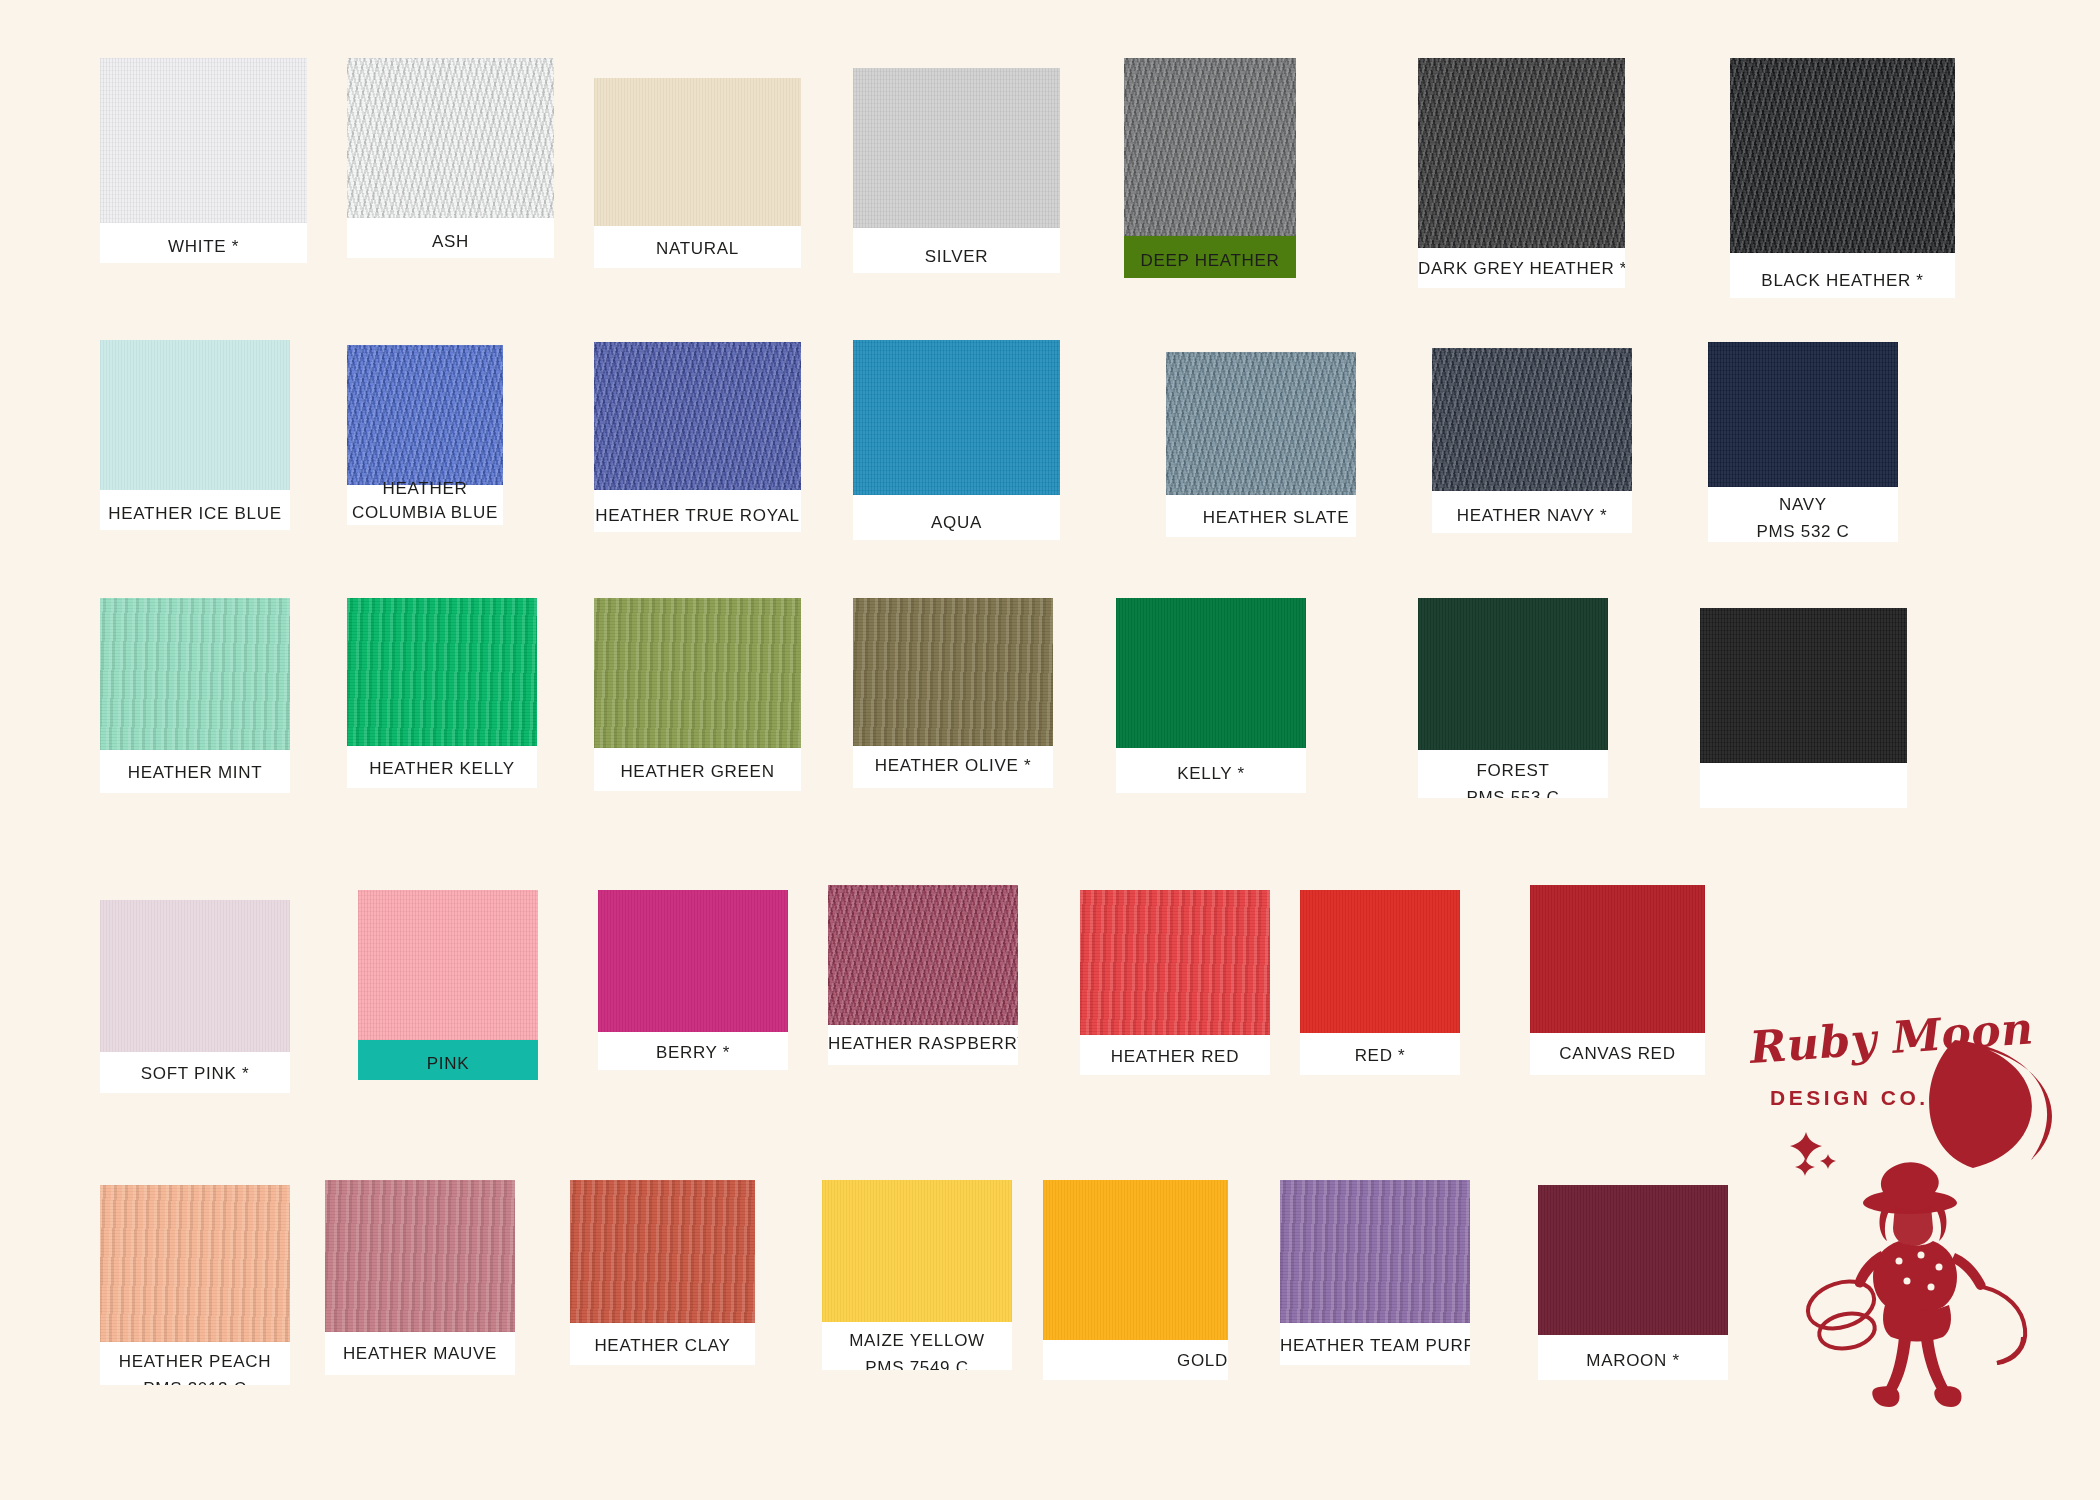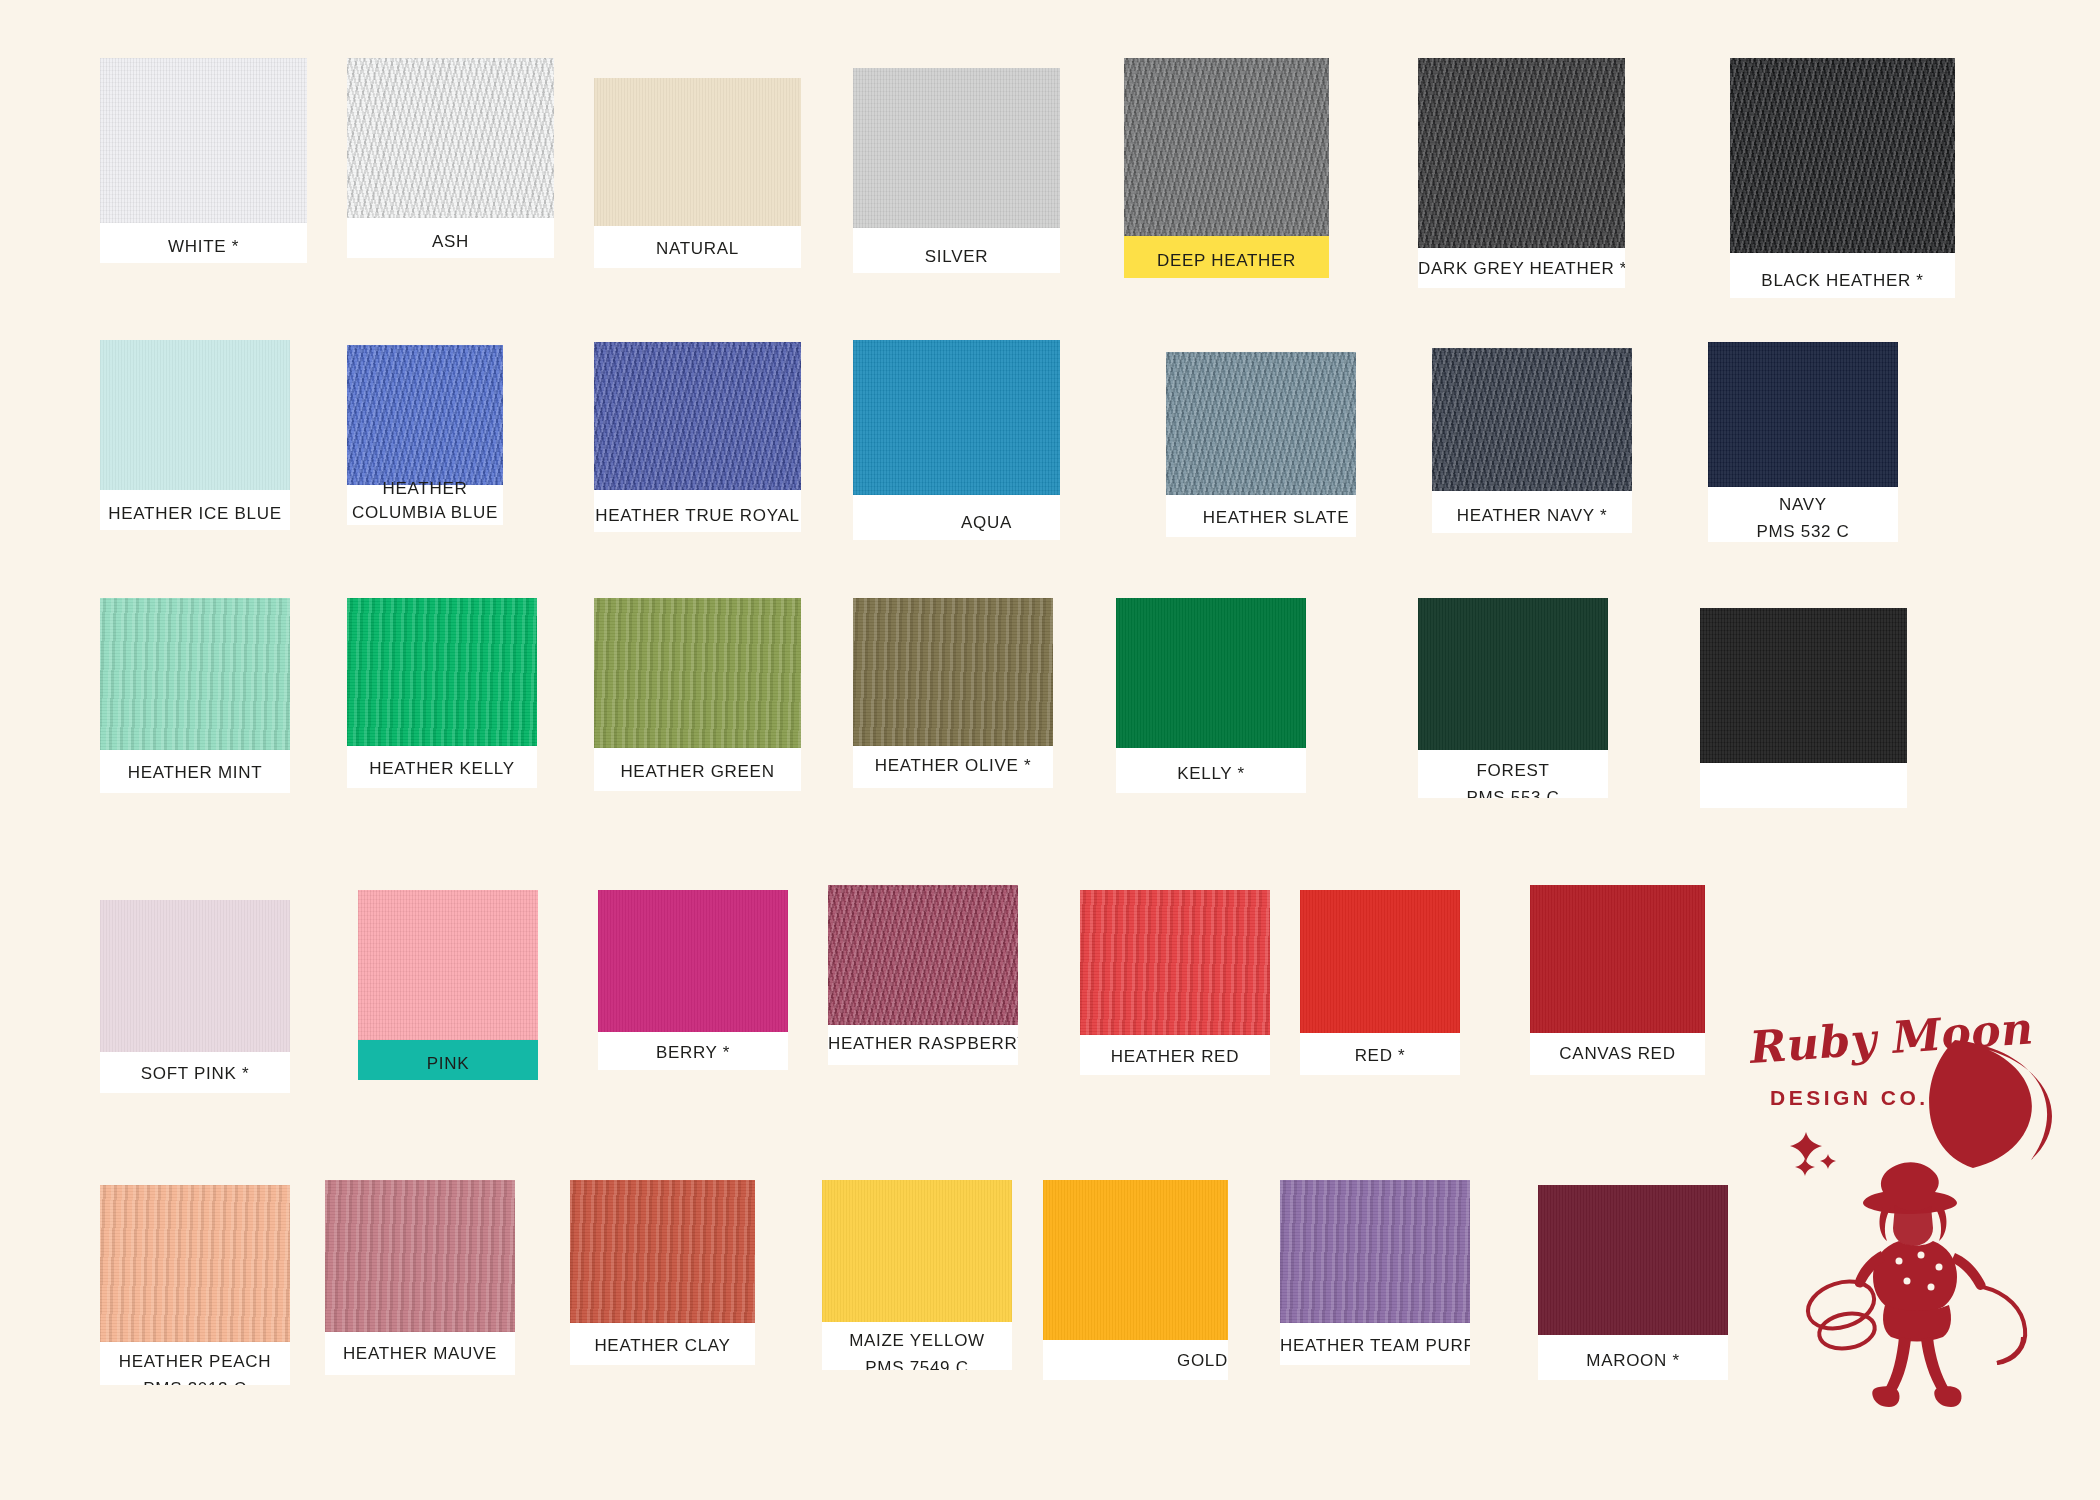--- a/index.html
+++ b/index.html
@@ -156,21 +156,21 @@
           <div class="chip-inner tex-flat" style="background: rgb(236, 224, 200);"></div>
         </div>
         <div class="card-label" style="top: 160px;">NATURAL</div>
       </div>
       <div class="card" style="left: 853px; top: 68px; width: 207px; height: 205px; background: rgb(255, 255, 255);">
         <div class="chip" style="height: 160px;">
           <div class="chip-inner tex-knit" style="background: rgb(207, 208, 207);"></div>
         </div>
         <div class="card-label" style="top: 178px;">SILVER</div>
       </div>
-      <div class="card" style="left: 1124px; top: 58px; width: 205px; height: 220px; background: #fde047;">
+      <div class="card" style="left: 1124px; top: 58px; width: 172px; height: 220px; background: #4d7c0f;">
         <div class="chip" style="height: 178px;">
           <div class="chip-inner tex-heather" style="background: rgb(106, 107, 108);"></div>
         </div>
         <div class="card-label" style="top: 192px;">DEEP HEATHER</div>
       </div>
       <div class="card" style="left: 1418px; top: 58px; width: 207px; height: 230px; background: rgb(255, 255, 255);">
         <div class="chip" style="height: 190px;">
           <div class="chip-inner tex-heather" style="background: rgb(44, 44, 46);"></div>
         </div>
         <div class="card-label" style="top: 200px;">DARK GREY HEATHER *</div>
@@ -197,21 +197,21 @@
       <div class="card" style="left: 594px; top: 342px; width: 207px; height: 190px; background: rgb(255, 255, 255);">
         <div class="chip" style="height: 148px;">
           <div class="chip-inner tex-heather" style="background: rgb(68, 82, 168);"></div>
         </div>
         <div class="card-label" style="top: 163px;">HEATHER TRUE ROYAL</div>
       </div>
       <div class="card" style="left: 853px; top: 340px; width: 207px; height: 200px; background: rgb(255, 255, 255);">
         <div class="chip" style="height: 155px;">
           <div class="chip-inner tex-knit" style="background: rgb(30, 140, 186);"></div>
         </div>
-        <div class="card-label" style="top: 172px; padding-left: 30px;">AQUA</div>
+        <div class="card-label" style="top: 172px;">AQUA</div>
       </div>
       <div class="card" style="left: 1166px; top: 352px; width: 190px; height: 185px; background: rgb(255, 255, 255);">
         <div class="chip" style="height: 143px;">
           <div class="chip-inner tex-heather" style="background: rgb(109, 136, 151);"></div>
         </div>
         <div class="card-label" style="top: 155px; margin-left: 15px;">HEATHER SLATE</div>
       </div>
       <div class="card" style="left: 1432px; top: 348px; width: 200px; height: 185px; background: rgb(255, 255, 255);">
         <div class="chip" style="height: 143px;">
           <div class="chip-inner tex-heather" style="background: rgb(44, 52, 66);"></div>

